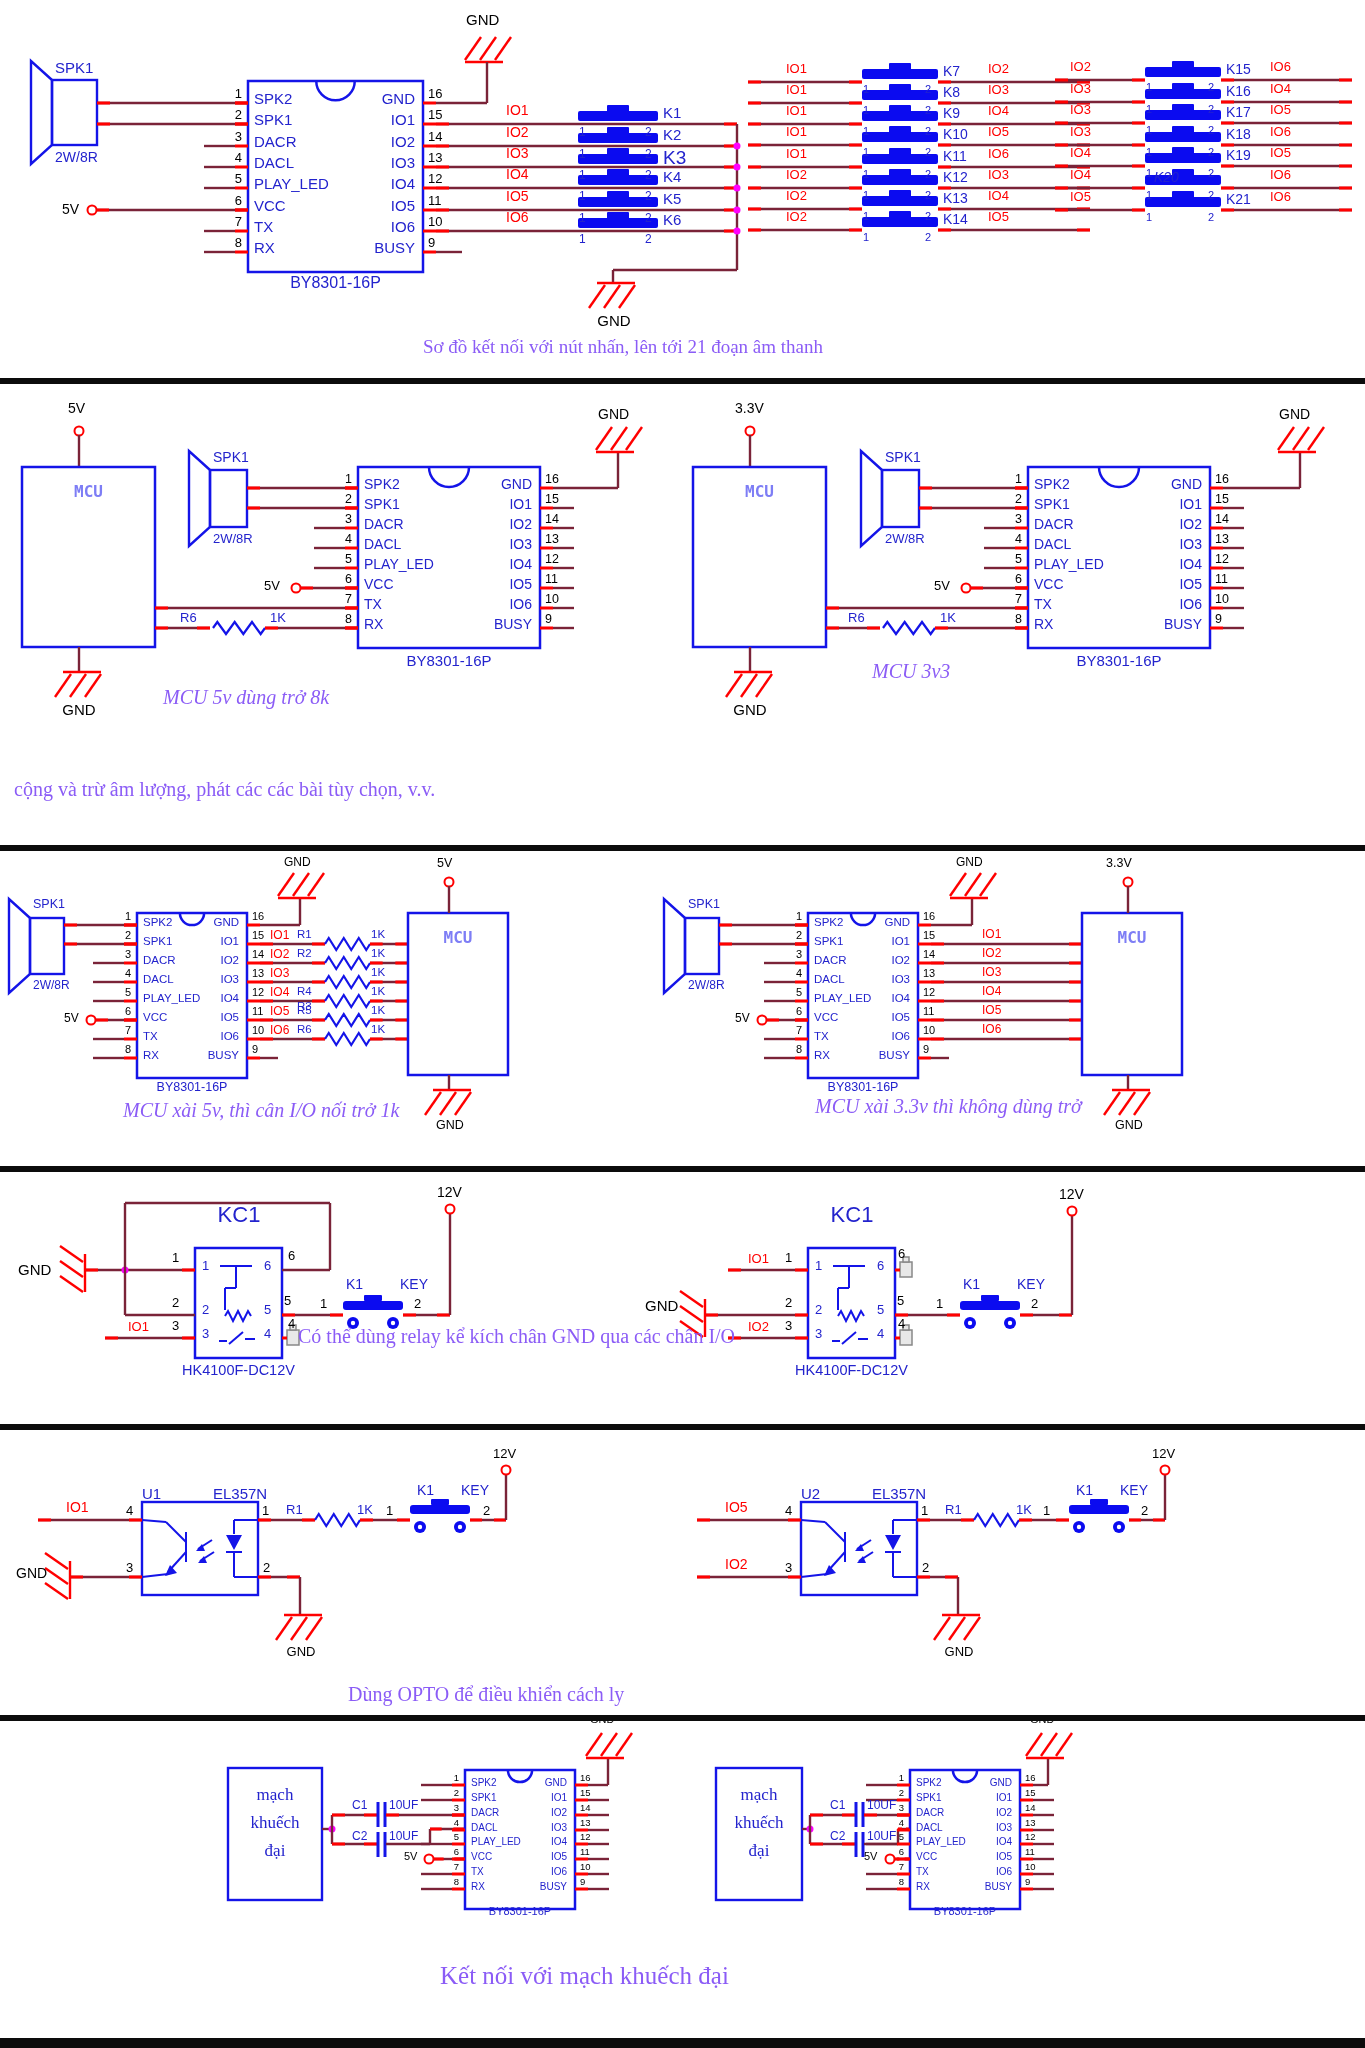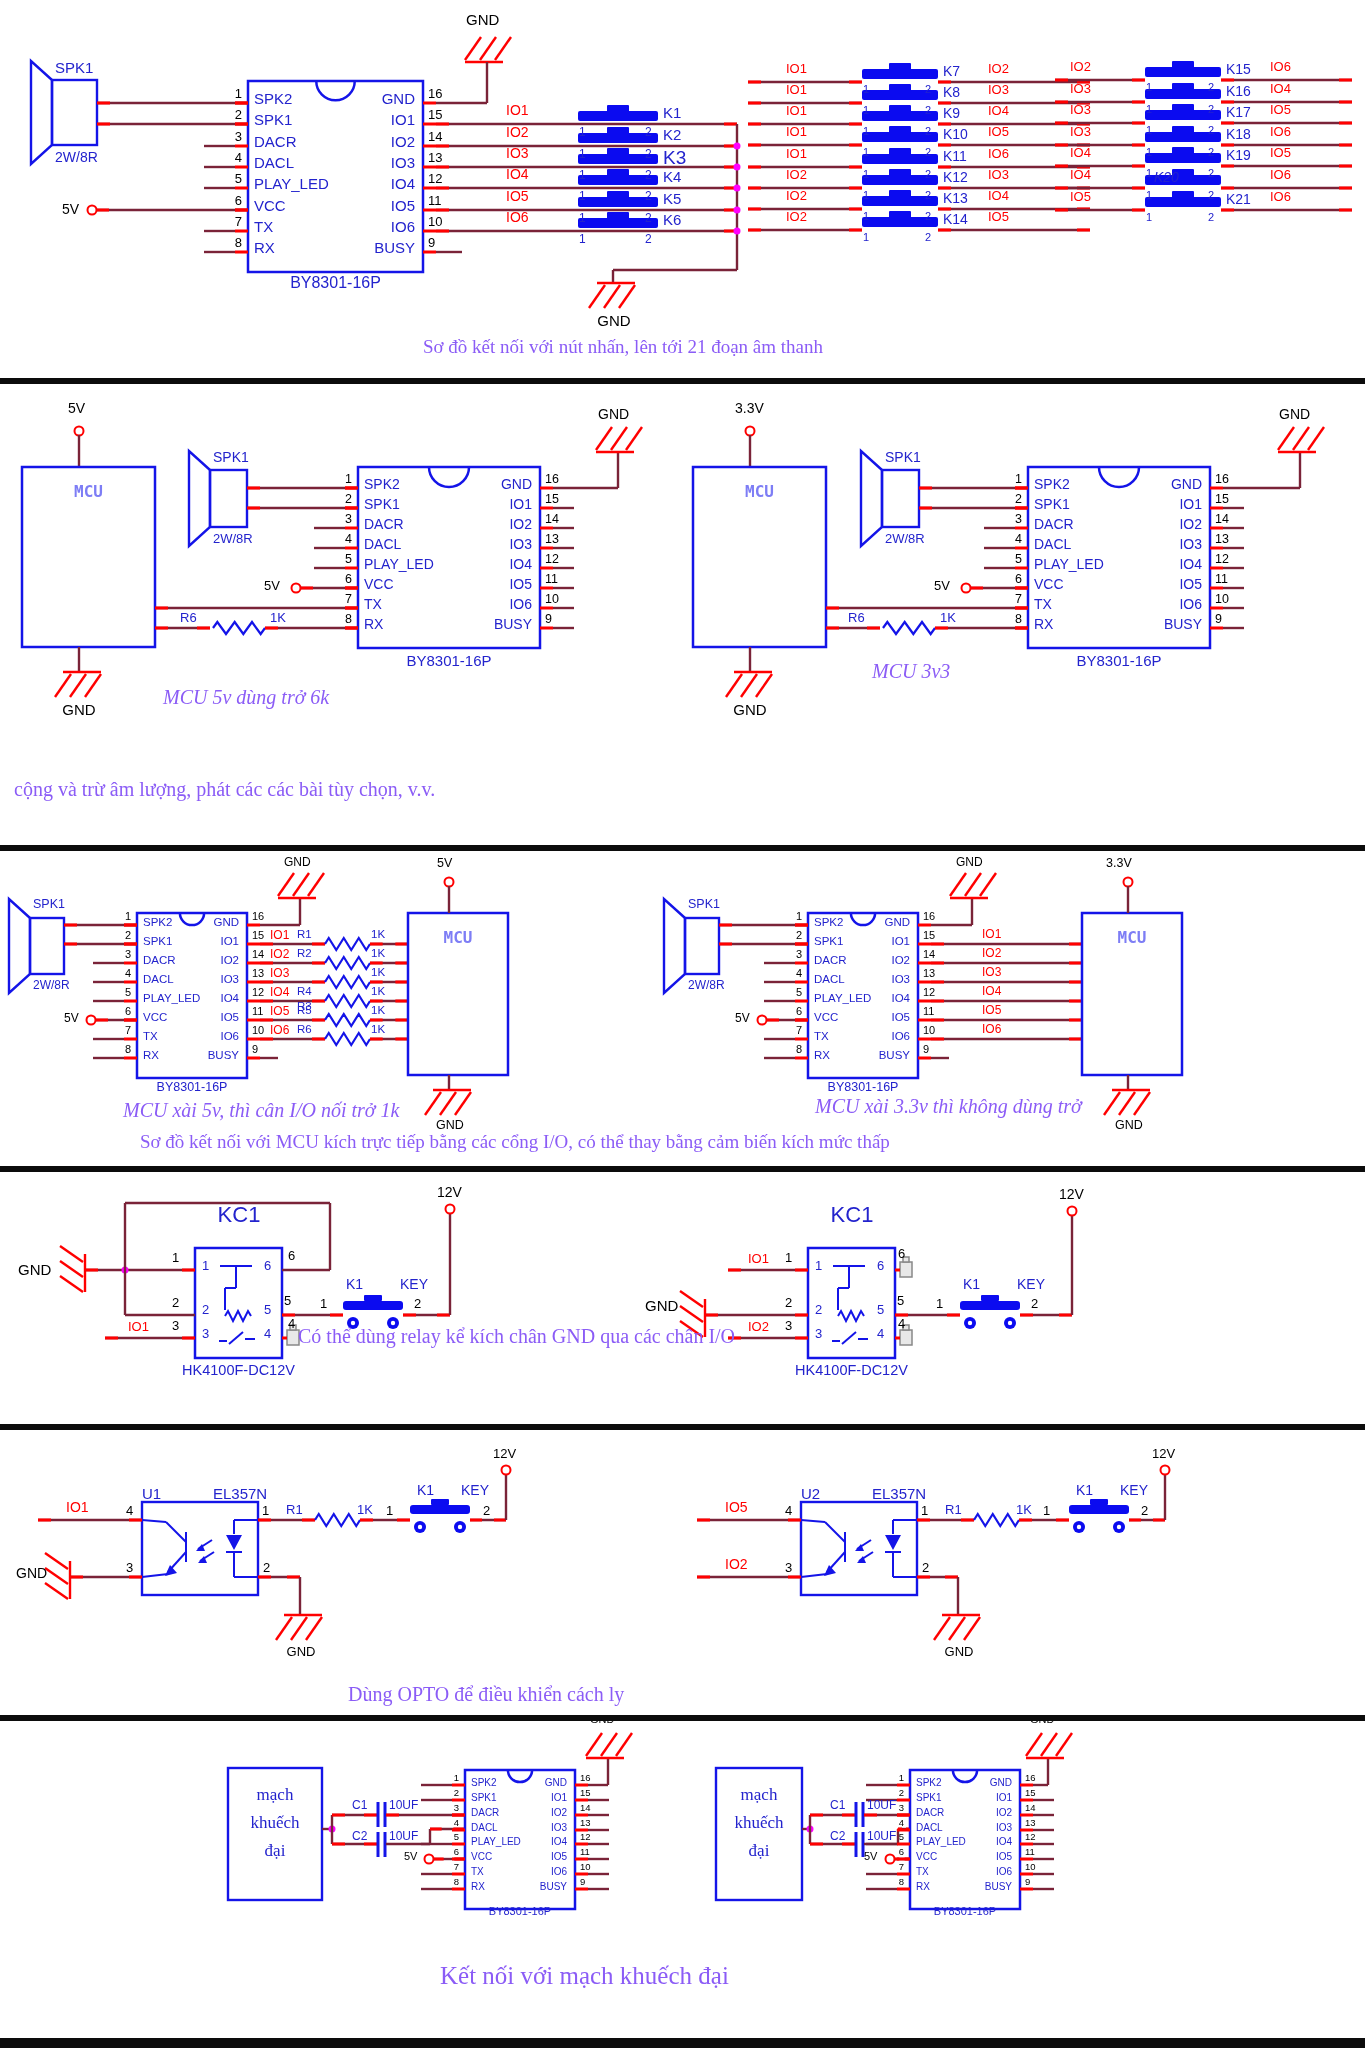--- a/index.html
+++ b/index.html
@@ -1340,26 +1340,25 @@
       <span class="lb " style="left: 1025px; top: 1846.5px; font-size: 9.5px; width: 22px;">11</span>
       <span class="lb blue" style="left: 912px; top: 1867px; font-size: 10px; width: 100px; text-align: right;">IO6</span>
       <span class="lb " style="left: 1025px; top: 1861.5px; font-size: 9.5px; width: 22px;">10</span>
       <span class="lb blue" style="left: 912px; top: 1882px; font-size: 10px; width: 100px; text-align: right;">BUSY</span>
       <span class="lb " style="left: 1025px; top: 1876.5px; font-size: 9.5px; width: 22px;">9</span>
       <span class="lb blue" style="left: 895px; top: 1906px; font-size: 11px; width: 140px; text-align: center;">BY8301-16P</span>
       <span class="lb " style="left: 1030px; top: 1714px; font-size: 11px;">GND</span>
     </div>
 
   <div class="cap" style="left:313px;top:336px;width:620px;text-align:center;font-size:19px">Sơ đồ kết nối với nút nhấn, lên tới 21 đoạn âm thanh</div>
-  <div class="cap it" style="left:163px;top:686px;font-size:20px">MCU 5v dùng trở 6k</div>
+  <div class="cap it" style="left:163px;top:686px;font-size:20px">MCU 5v dùng trở 8k</div>
   <div class="cap it" style="left:872px;top:660px;font-size:20px">MCU 3v3</div>
   <div class="cap" style="left:14px;top:778px;font-size:20px">cộng và trừ âm lượng, phát các các bài tùy chọn, v.v.</div>
   <div class="cap it" style="left:123px;top:1099px;font-size:20px">MCU xài 5v, thì cân I/O nối trở 1k</div>
   <div class="cap it" style="left:815px;top:1095px;font-size:20px">MCU xài 3.3v thì không dùng trở</div>
-  <div class="cap" style="left:140px;top:1131px;font-size:19px">Sơ đồ kết nối với MCU kích trực tiếp bằng các cổng I/O, có thể thay bằng cảm biến kích mức thấp</div>
   <div class="cap" style="left:298px;top:1325px;font-size:20px">Có thể dùng relay kể kích chân GND qua các chân I/O</div>
   <div class="cap" style="left:348px;top:1683px;font-size:20px">Dùng OPTO để điều khiển cách ly</div>
   <div class="cap" style="left:440px;top:1962px;font-size:25px">Kết nối với mạch khuếch đại</div>
 
   <div class="hr" style="top:378px"></div>
   <div class="hr" style="top:845px"></div>
   <div class="hr" style="top:1166px"></div>
   <div class="hr" style="top:1424px"></div>
   <div class="hr" style="top:1715px"></div>
   <div class="hr" style="top:2038px;height:10px"></div>

